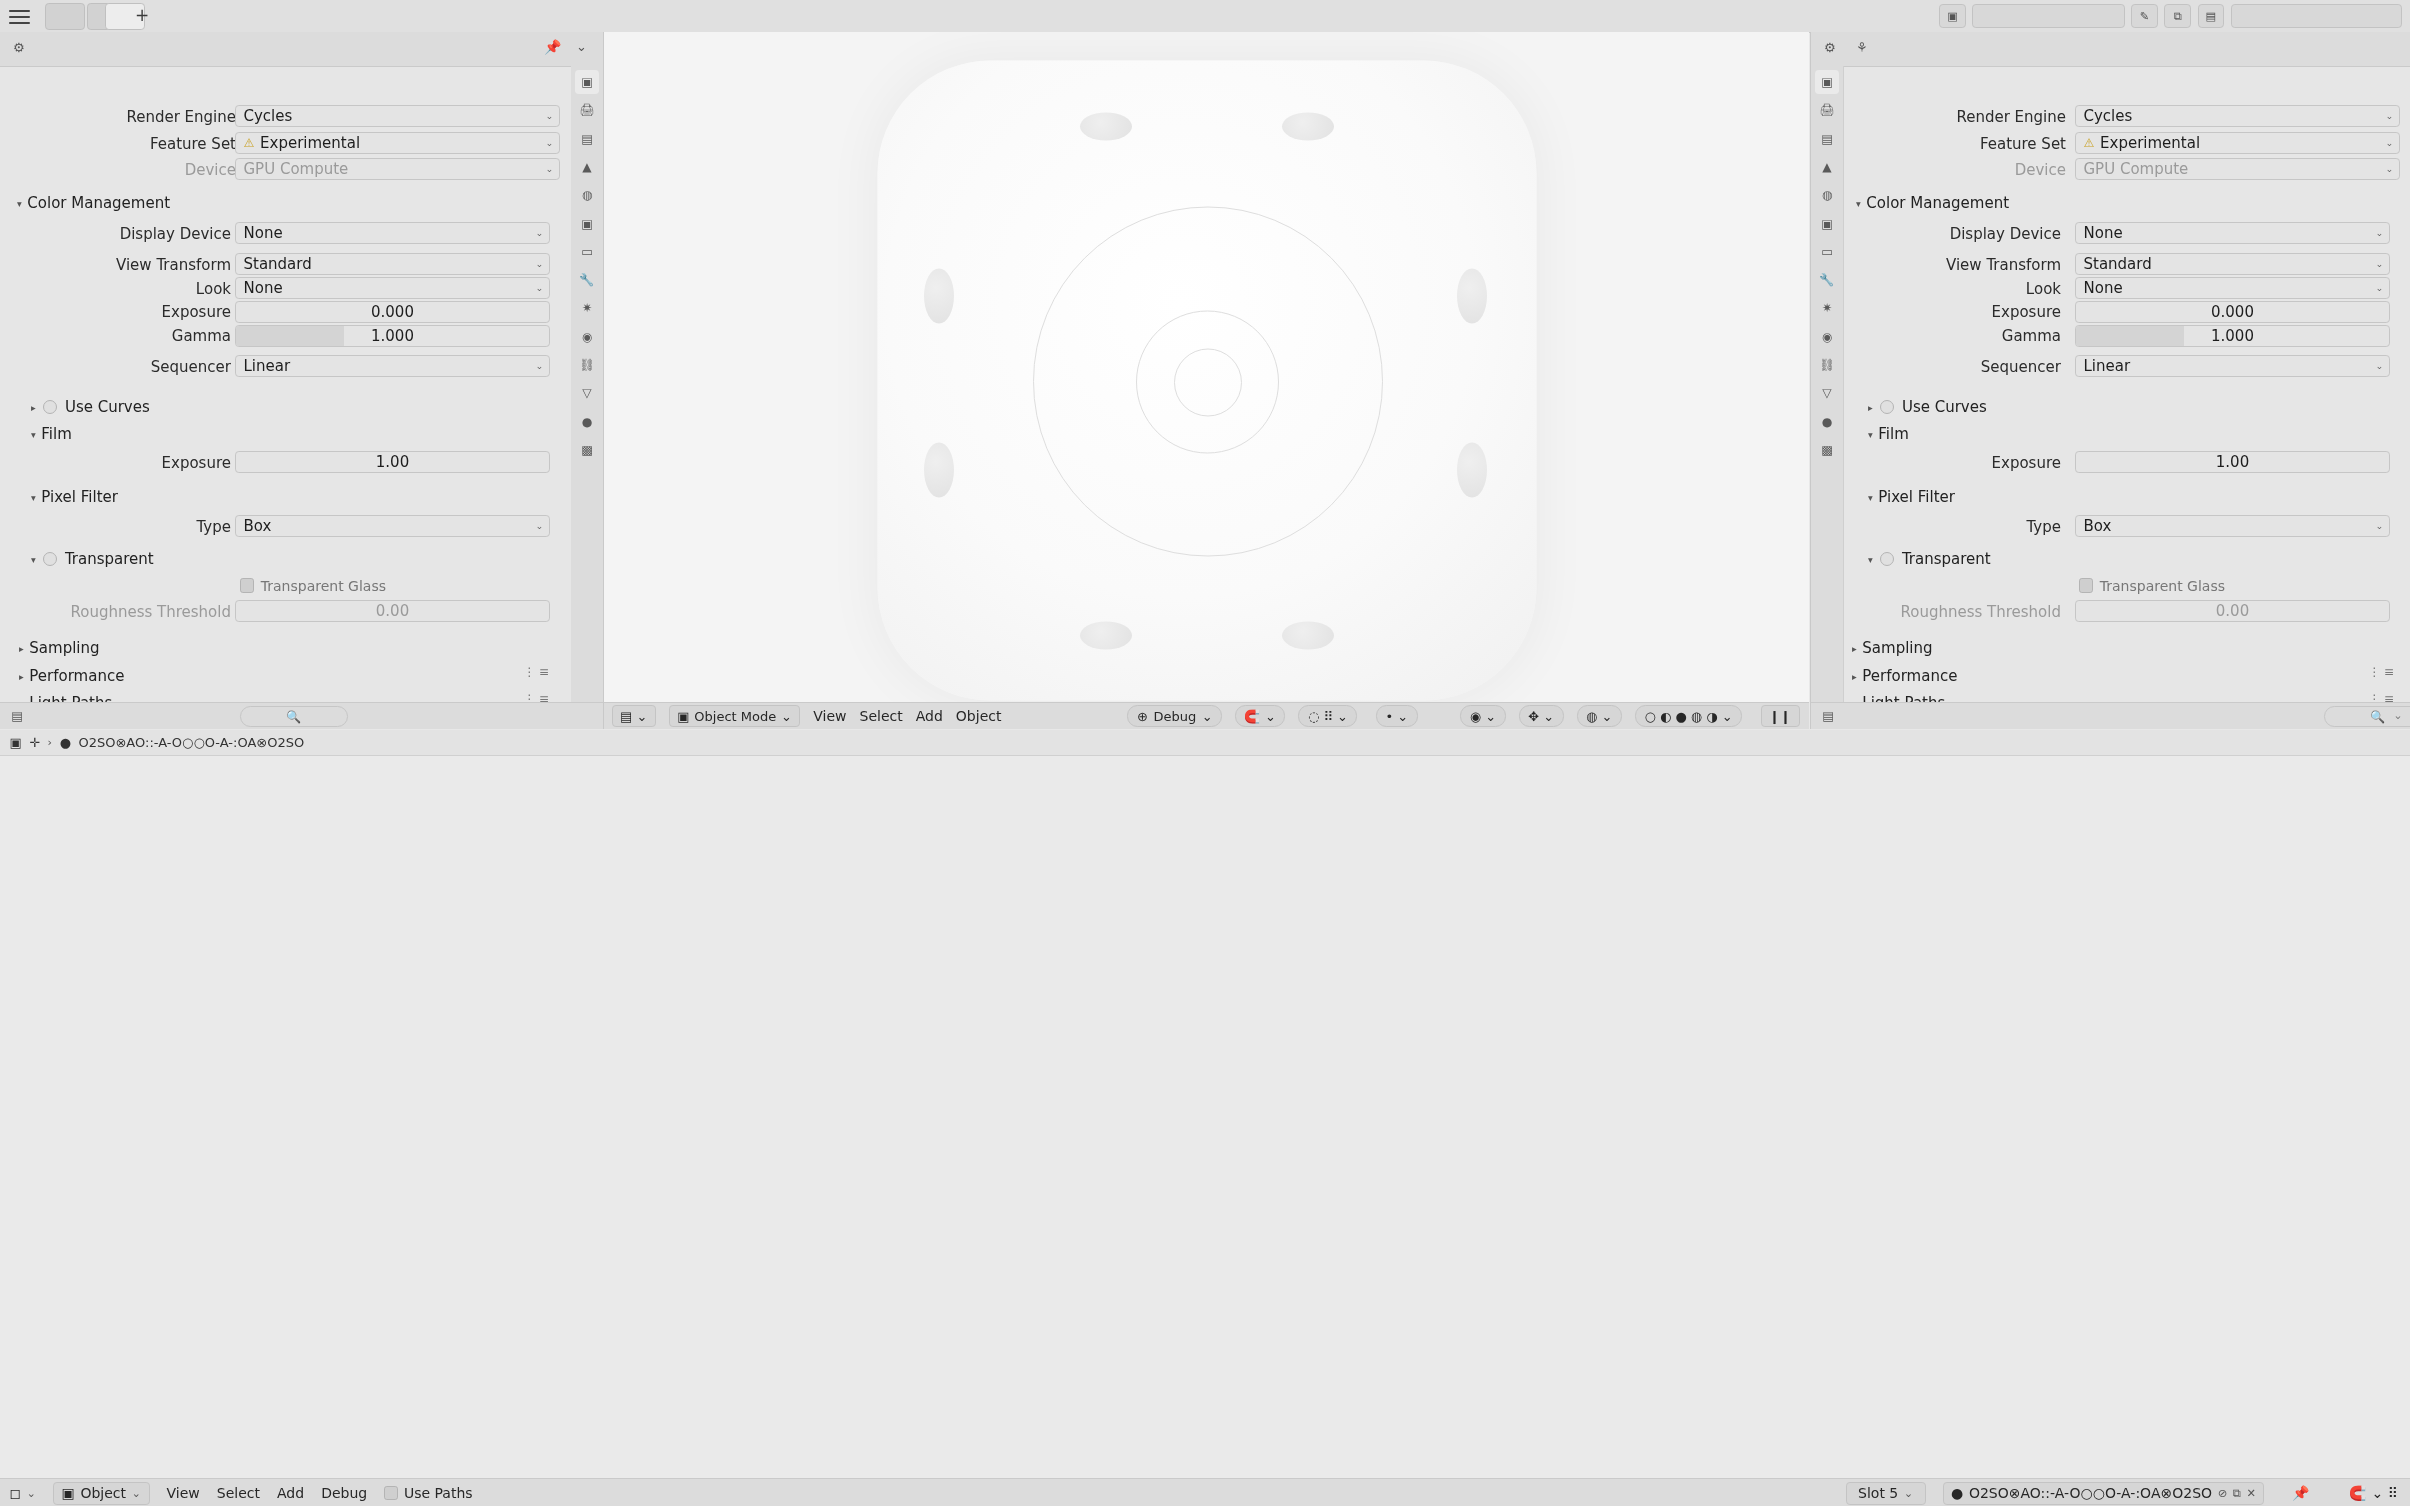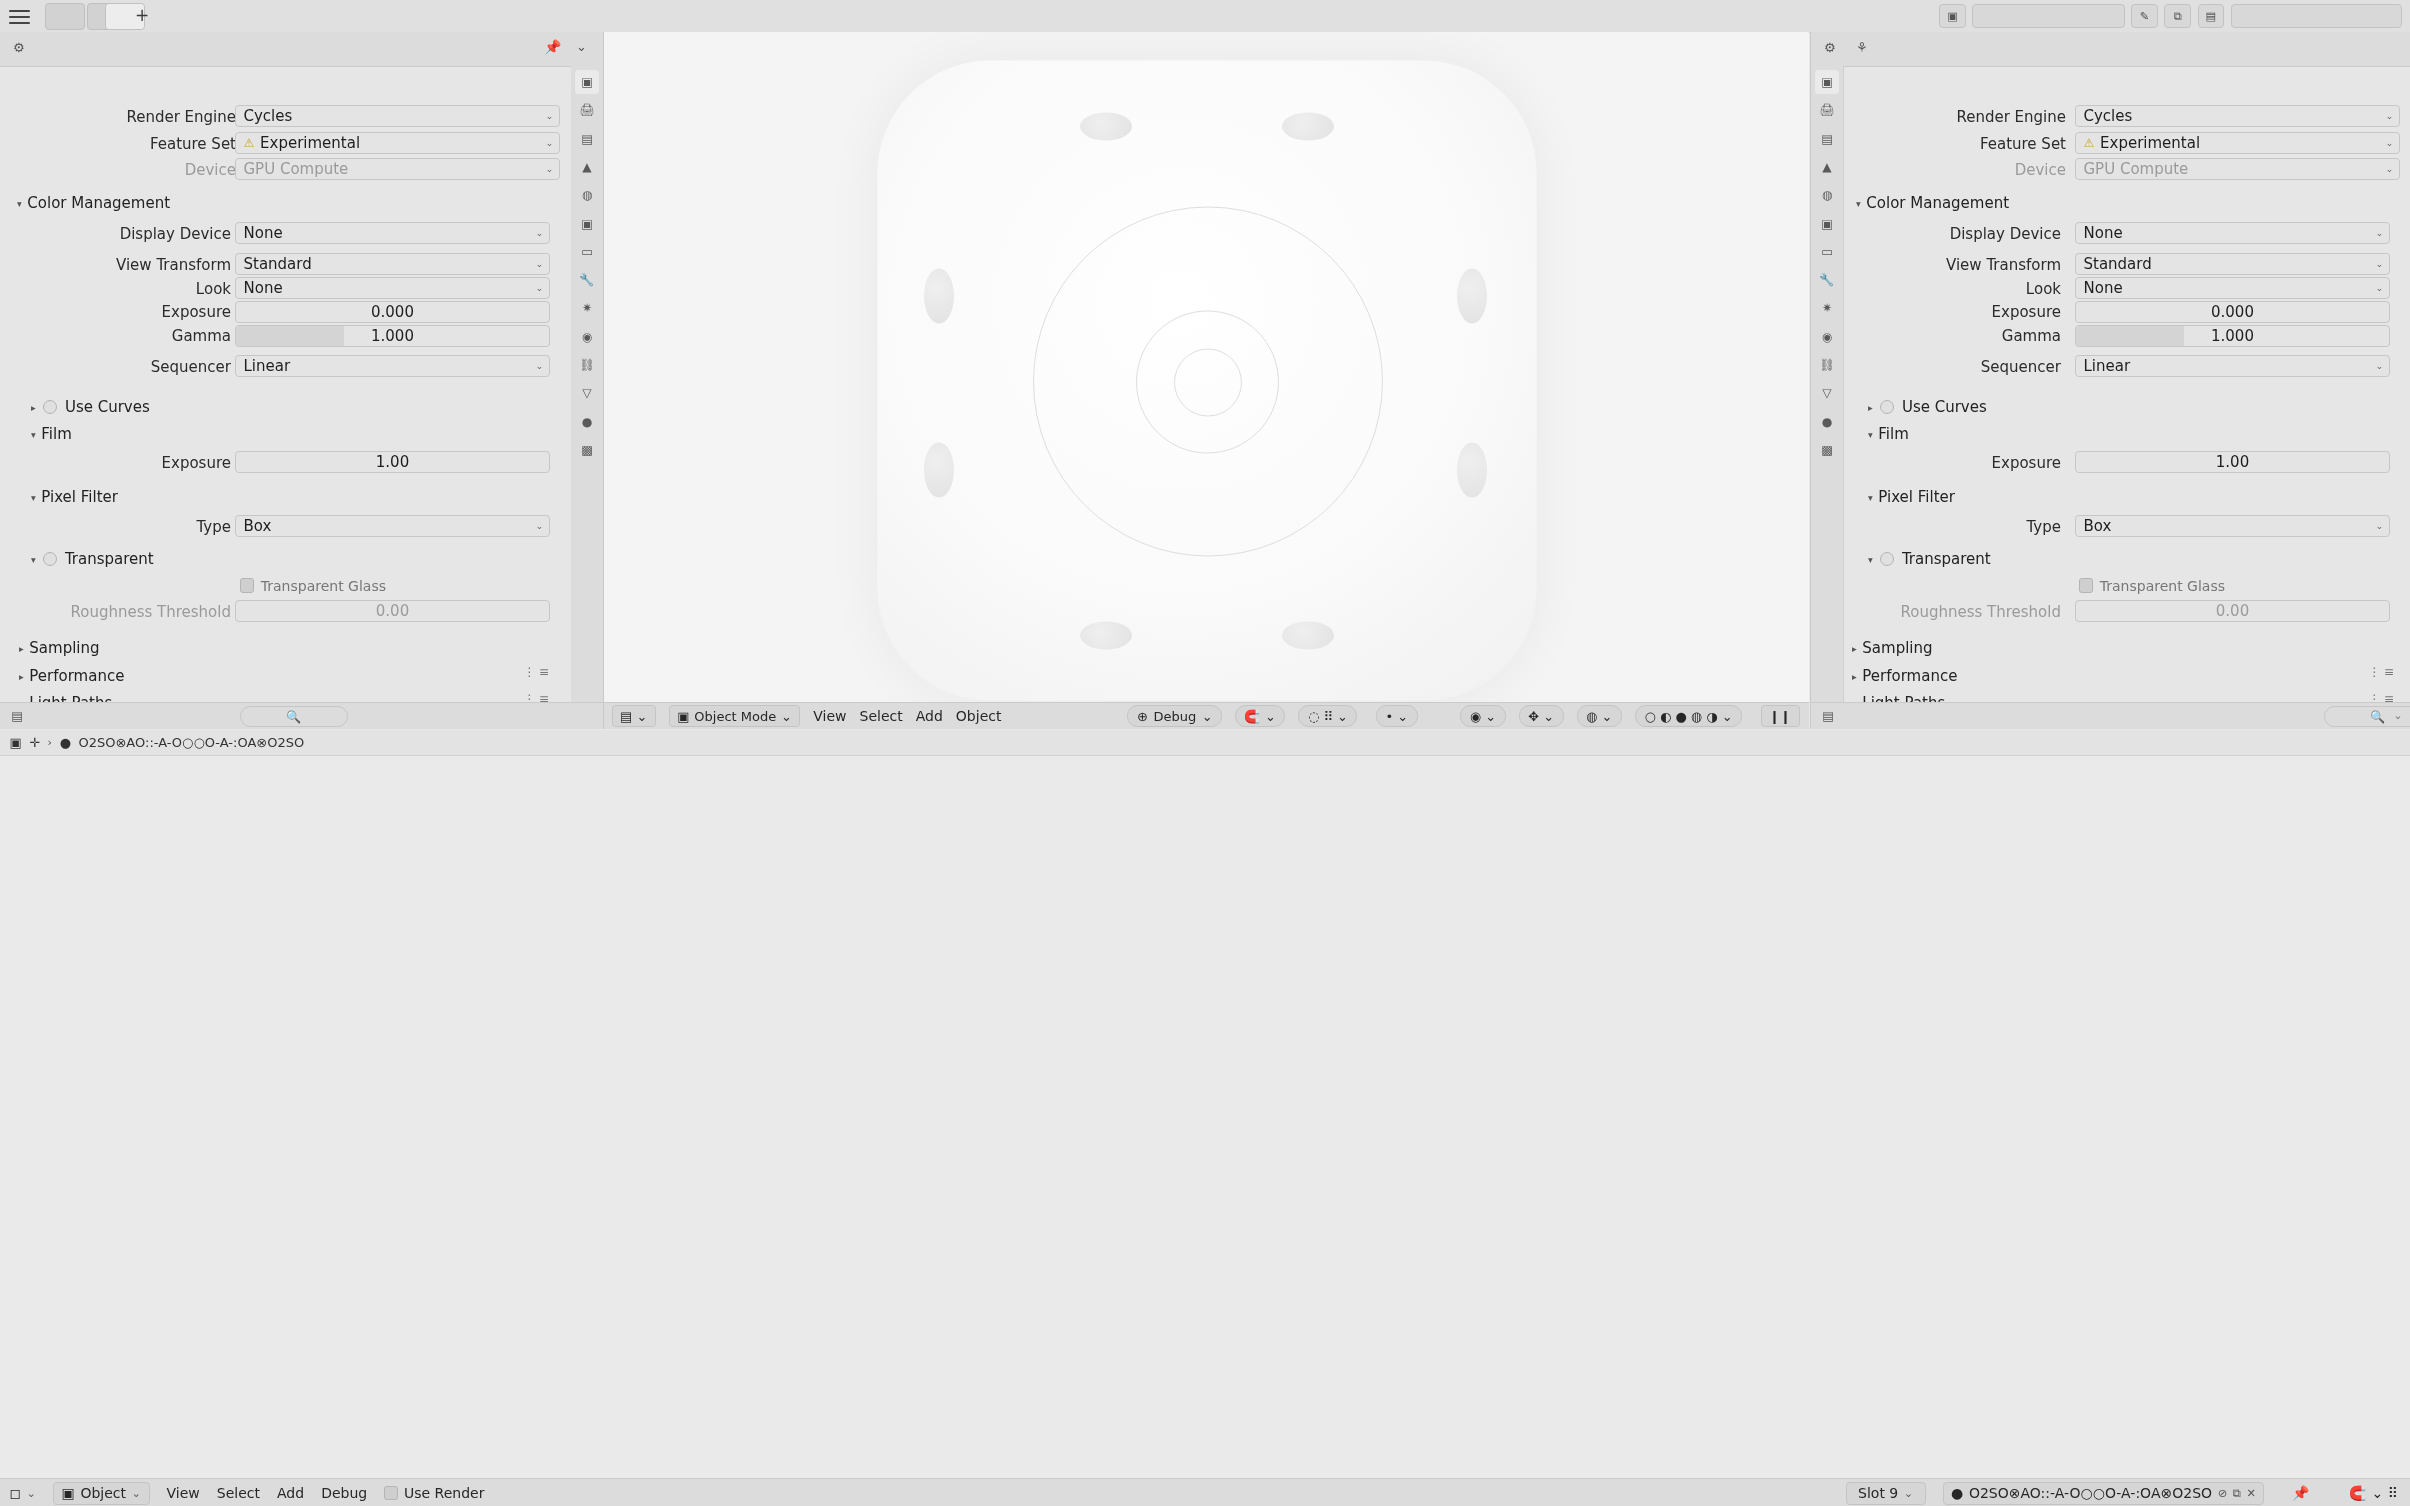--- a/index.html
+++ b/index.html
@@ -463,25 +463,25 @@
         <span>▣</span>
         <span>Object</span>
         <span class="mini">⌄</span>
       </div>
       <div>View</div>
       <div>Select</div>
       <div>Add</div>
       <div>Debug</div>
       <div class="grp">
           <span class="chk on"></span>
-          <span>Use Render</span>
+          <span>Use Paths</span>
         </div>
       <div style="flex:1"></div>
       <div class="grp" style="background:#d6d6d6;border:0.9px solid #c4c4c4;border-radius:3.8px;height:21px;padding:0 11.3px;">
-        <span>Slot 9</span>
+        <span>Slot 5</span>
           <span class="mini">⌄</span>
       </div>
       <div class="grp" style="background:#d6d6d6;border:0.9px solid #c4c4c4;border-radius:3.8px;height:21px;padding:0 7.5px;margin-right:11.3px;">
         <span>●</span>
         <span>O2SO⊗AO::-A-O○○O-A-:OA⊗O2SO</span>
         <span class="mini">⊘</span>
         <span class="mini">⧉</span>
         <span class="mini">✕</span>
       </div>
       <div class="grp" style="margin-right:22.6px;">📌</div>

